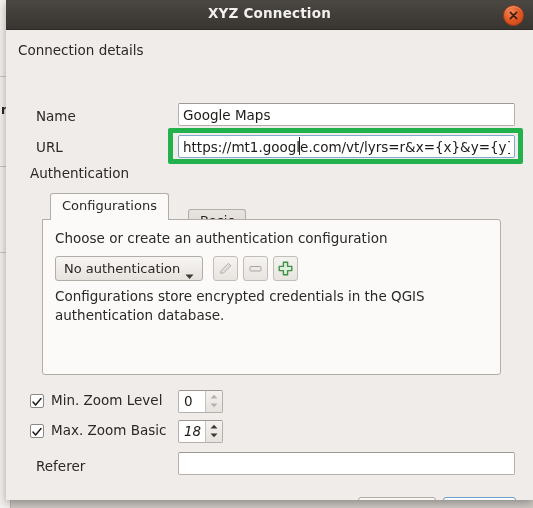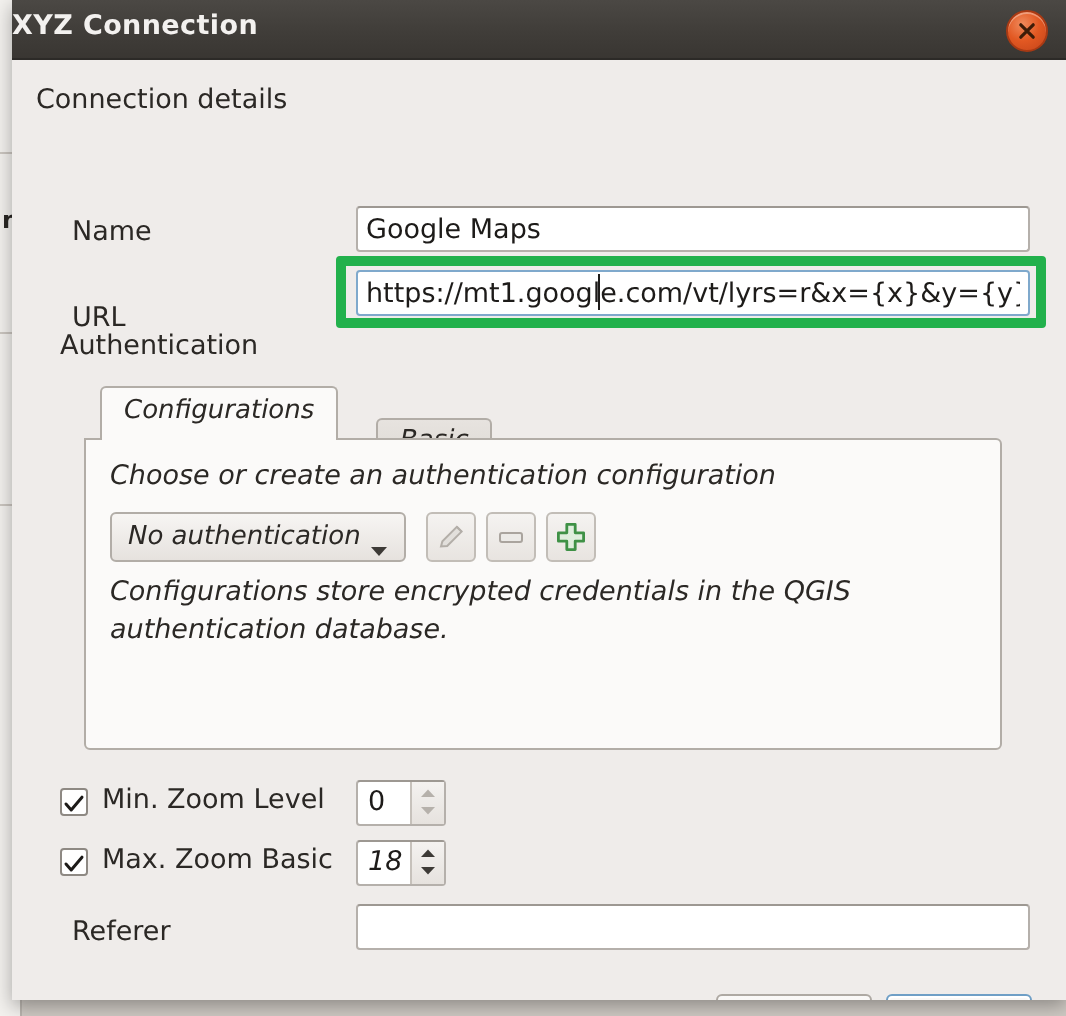--- a/index.html
+++ b/index.html
@@ -59,21 +59,21 @@
   #titlebar {
     position: relative;
     height: 29px;
     background: linear-gradient(to bottom, #4b4844 0%, #403d39 55%, #393632 100%);
     border-bottom: 1px solid #2c2a27;
   }
   #title-text {
     position: absolute;
     left: 0; right: 0;
     top: 5px;
-    text-align: left;
+    text-align: center;
     color: #f3f1ef;
     font-size: 13.5px;
     font-weight: 700;
     letter-spacing: .2px;
   }
   #close-button {
     position: absolute;
     right: 9px;
     top: 5px;
     width: 19px;
@@ -100,21 +100,21 @@
   }
   #connection-details-heading { left: 12px; top: 12px; }
   #authentication-heading    { left: 24px; top: 135px; }
 
   .form-label {
     position: absolute;
     color: #2b2825;
     font-size: 13.5px;
   }
   #name-label   { left: 30px; top: 78px; }
-  #url-label    { left: 30px; top: 109px; margin-top: 12px; }
+  #url-label    { left: 30px; top: 109px; }
   #referer-label{ left: 30px; top: 428px; }
 
   .text-input {
     position: absolute;
     box-sizing: border-box;
     background: #ffffff;
     border: 1px solid #b5b0ab;
     border-top-color: #9d9892;
     border-radius: 2px;
     font-family: "DejaVu Sans", "Liberation Sans", sans-serif;
@@ -163,21 +163,20 @@
     width: 337px; height: 23px;
   }
 
   
   #auth-groupbox {
     position: absolute;
     left: 36px;
     top: 163px;
     width: 370px;
     height: 182px;
-    font-style: italic;
   }
   #auth-tabbar {
     position: absolute;
     left: 0; top: 0;
     height: 26px;
     width: 100%;
   }
   .auth-tab {
     position: absolute;
     top: 16px;

